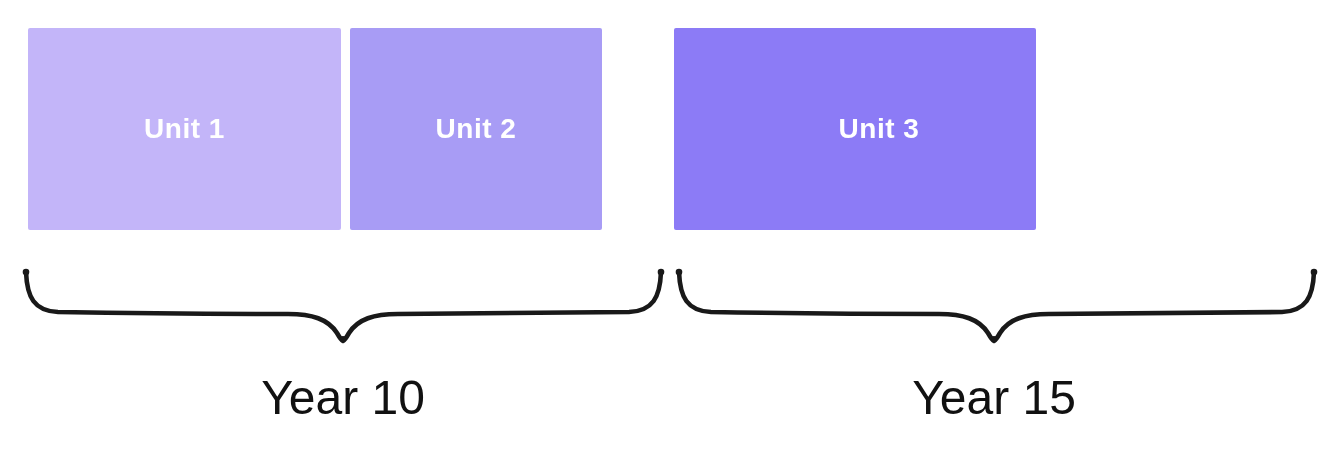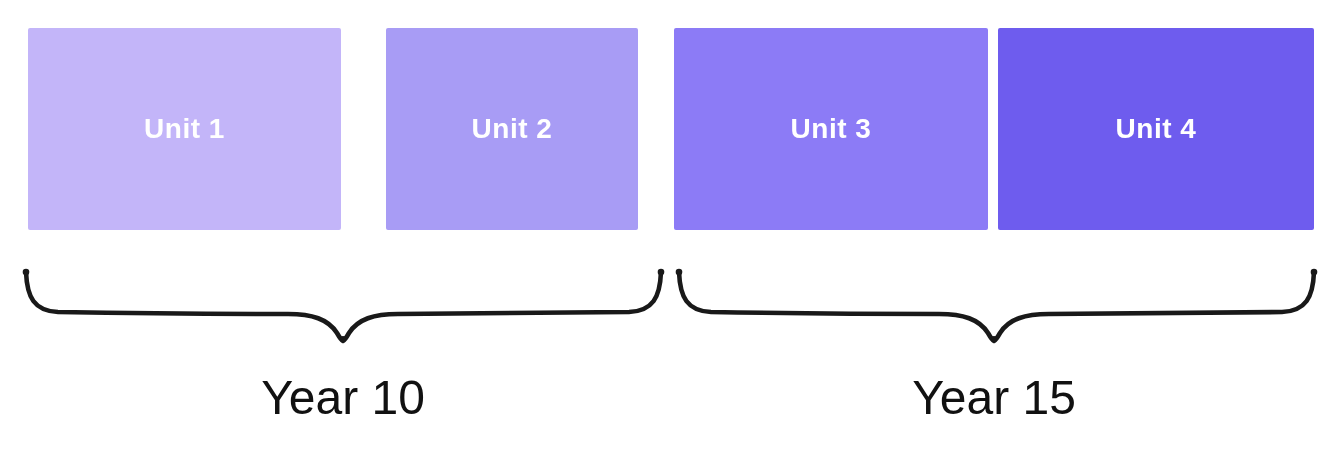--- a/index.html
+++ b/index.html
@@ -24,22 +24,22 @@
     align-items: center;
     justify-content: center;
   }
   .unit-label {
     font-size: 28px;
     font-weight: bold;
     letter-spacing: 0.5px;
     color: #ffffff;
   }
   .unit-1 { left: 28px;  width: 313px; }
-  .unit-2 { left: 350px; width: 252px; margin-left: 36px; }
-  .unit-3 { left: 674px; width: 314px; }
+  .unit-2 { left: 350px; width: 252px; }
+  .unit-3 { left: 674px; width: 314px; padding-left: 48px; }
   .unit-4 { left: 998px; width: 316px; }
   .brace-layer {
     position: absolute;
     left: 0;
     top: 0;
     width: 1340px;
     height: 462px;
     pointer-events: none;
   }
   .brace-layer path {
@@ -73,23 +73,20 @@
 
   <div class="unit-card unit-1" style="background: rgb(195, 181, 249); color: rgb(255, 255, 255);">
     <span class="unit-label">Unit 1</span>
   </div>
   <div class="unit-card unit-2" style="background: rgb(168, 156, 245); color: rgb(255, 255, 255);">
     <span class="unit-label">Unit 2</span>
   </div>
   <div class="unit-card unit-3" style="background: rgb(140, 123, 246); color: rgb(255, 255, 255);">
     <span class="unit-label">Unit 3</span>
   </div>
-  <div class="unit-card unit-4" style="background: rgb(110, 92, 238); color: rgb(255, 255, 255);">
-    <span class="unit-label">Unit 4</span>
-  </div>
 
   <svg class="brace-layer" viewBox="0 0 1340 462" aria-hidden="true">
     <g>
       <path d="M 26 272
                C 27 297 34 311 58 312
                Q 170 314 288 314
                C 312 314 328 319 337 333
                Q 341 340 343 341
                Q 345 340 349 333
                C 358 319 374 314 398 314

